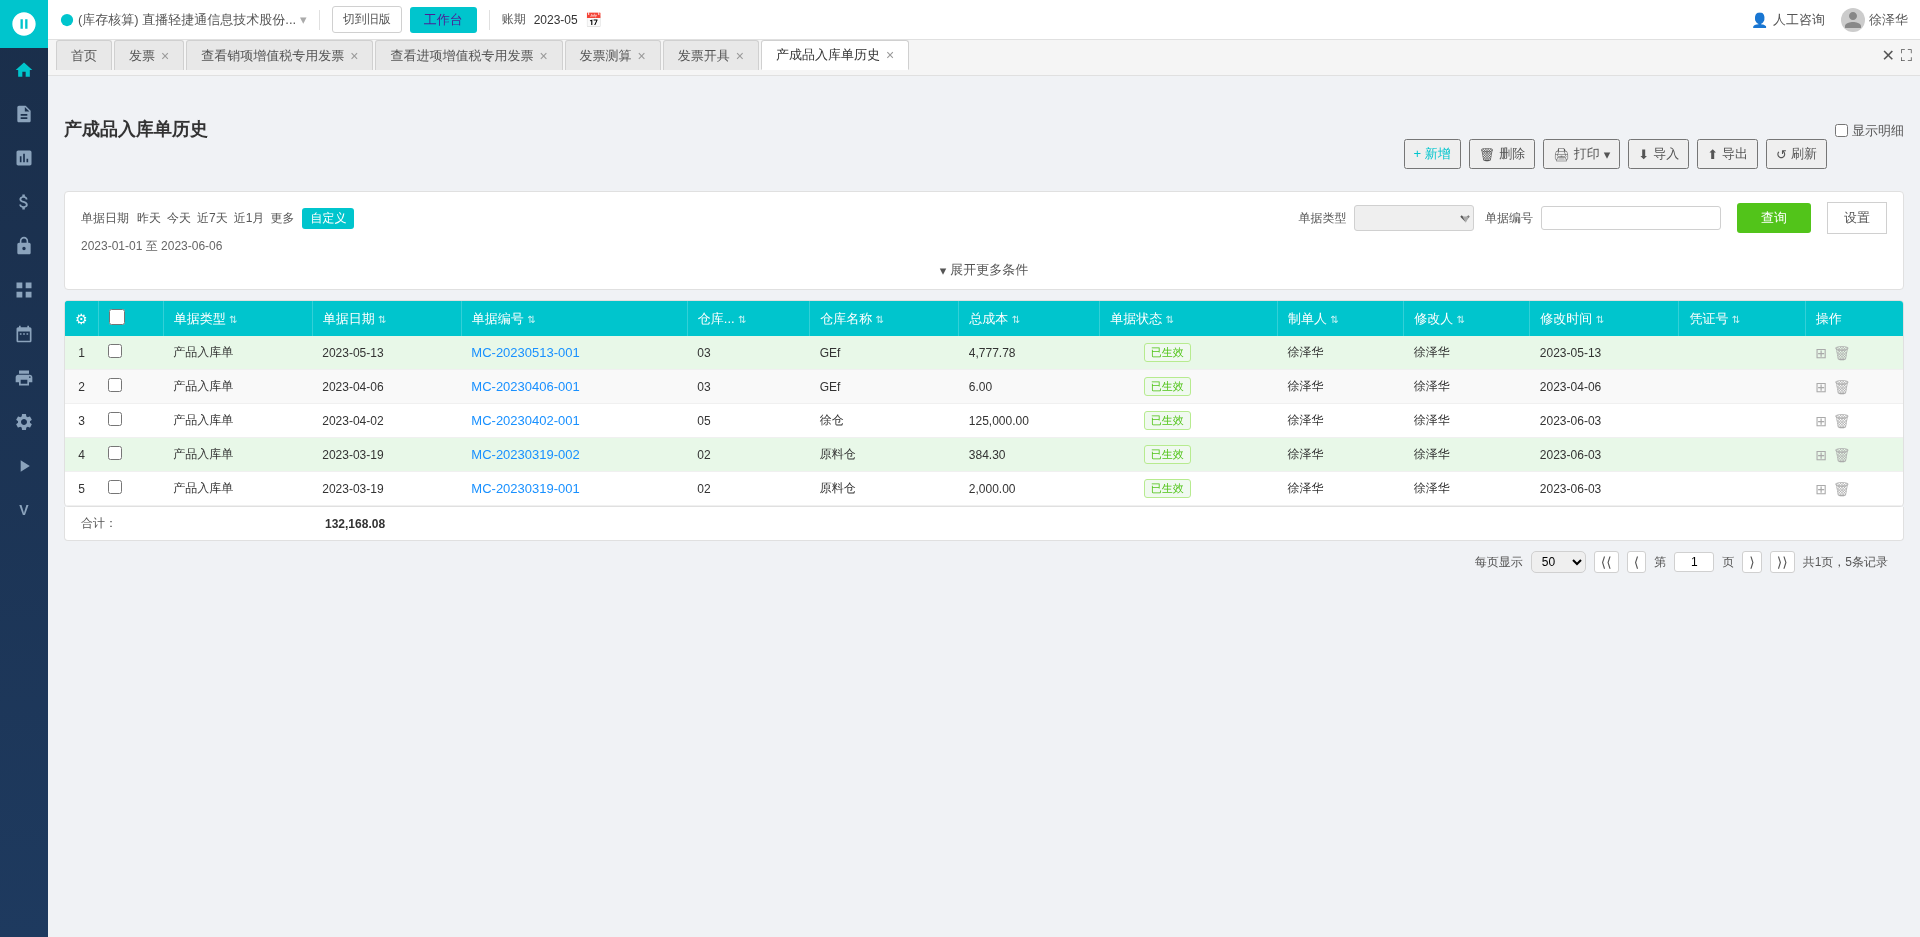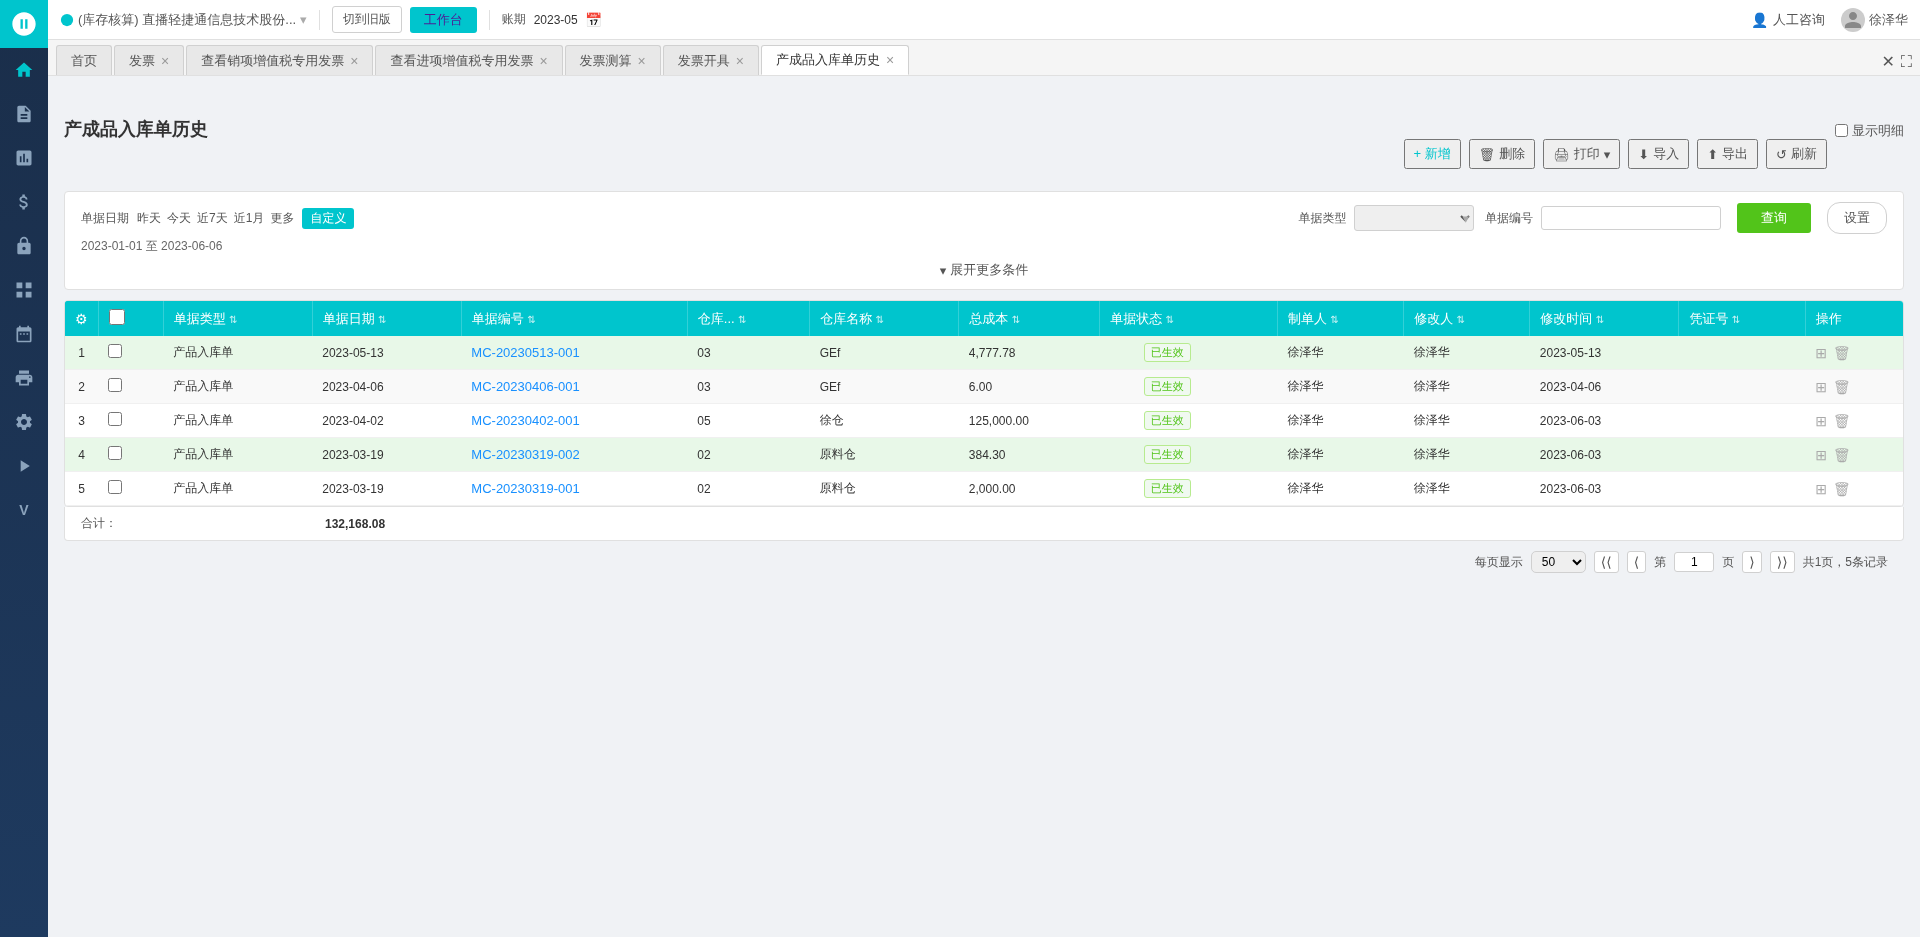--- a/index.html
+++ b/index.html
@@ -22,21 +22,21 @@
     .topbar-divider { width: 1px; height: 20px; background: #e0e0e0; margin: 0 4px; }
     .workbench-btn { background: #00c5cd; color: #4c1d95; border: none; padding: 4px 14px; border-radius: 3px; cursor: pointer; font-size: 13px; }
     .switch-btn { background: #fff; color: #555; border: 1px solid #d0d0d0; padding: 4px 10px; border-radius: 3px; cursor: pointer; font-size: 12px; }
     .period-label { color: #555; font-size: 12px; }
     .period-value { color: #333; font-size: 12px; }
     .topbar-right { margin-left: auto; display: flex; align-items: center; gap: 16px; }
     .topbar-service { color: #555; font-size: 12px; display: flex; align-items: center; gap: 4px; cursor: pointer; }
     .topbar-user { color: #555; font-size: 12px; display: flex; align-items: center; gap: 4px; cursor: pointer; }
 
     
-    .tabs { height: 36px; background: #f5f5f5; display: flex; align-items: flex-end; padding: 0 8px; border-bottom: 1px solid #e0e0e0; flex-shrink: 0; overflow-x: auto; }
+    .tabs { height: 36px; background: #f5f5f5; display: flex; padding: 0 8px; border-bottom: 1px solid #e0e0e0; flex-shrink: 0; overflow-x: auto; }
     .tab { height: 30px; padding: 0 14px; display: flex; align-items: center; gap: 6px; cursor: pointer; background: #e8e8e8; border: 1px solid #d0d0d0; border-bottom: none; margin-right: 2px; border-radius: 3px 3px 0 0; color: #555; font-size: 12px; white-space: nowrap; }
     .tab.active { background: #fff; color: #333; border-bottom: 1px solid #fff; z-index: 1; }
     .tab-close { color: #999; font-size: 14px; cursor: pointer; line-height: 1; }
     .tabs-actions { margin-left: auto; display: flex; align-items: center; gap: 6px; padding-bottom: 4px; }
     .tabs-action-btn { color: #555; cursor: pointer; font-size: 16px; }
 
     
     .content { flex: 1; overflow: auto; padding: 16px; background: #f0f2f5; }
     .page-title { font-size: 18px; font-weight: bold; color: #333; margin-bottom: 14px; }
 
@@ -51,21 +51,21 @@
     .filter-row { display: flex; align-items: center; gap: 16px; flex-wrap: wrap; }
     .filter-group { display: flex; align-items: center; gap: 8px; }
     .filter-label { color: #555; font-size: 12px; white-space: nowrap; }
     .filter-date-shortcuts { display: flex; gap: 6px; }
     .filter-shortcut { color: #555; cursor: pointer; font-size: 12px; }
     .filter-custom-btn { background: #00c5cd; color: #fff; border: none; padding: 2px 8px; border-radius: 3px; cursor: pointer; font-size: 12px; }
     .filter-date-range { color: #666; font-size: 12px; margin-top: 4px; }
     .filter-select { border: 1px solid #d0d0d0; border-radius: 3px; padding: 4px 8px; font-size: 12px; color: #555; min-width: 120px; outline: none; }
     .filter-input { border: 1px solid #d0d0d0; border-radius: 3px; padding: 4px 8px; font-size: 12px; color: #555; min-width: 180px; outline: none; }
     .query-btn { background: #52c41a; color: #fff; border: none; padding: 6px 24px; border-radius: 3px; cursor: pointer; font-size: 13px; }
-    .setting-btn { background: #fff; color: #555; border: 1px solid #d0d0d0; padding: 6px 16px; border-radius: 13px; cursor: pointer; font-size: 13px; }
+    .setting-btn { background: #fff; color: #555; border: 1px solid #d0d0d0; padding: 6px 16px; border-radius: 0; cursor: pointer; font-size: 13px; }
     .expand-btn { color: #555; cursor: pointer; font-size: 12px; display: flex; align-items: center; gap: 4px; }
     .expand-row { display: flex; justify-content: center; margin-top: 6px; }
 
     
     .table-container { background: #fff; border: 1px solid #e0e0e0; border-radius: 4px; overflow: hidden; }
     .data-table { width: 100%; border-collapse: collapse; }
     .data-table thead tr { background: #00c5cd; color: #fff; }
     .data-table thead th { padding: 8px 10px; font-size: 12px; font-weight: normal; text-align: left; border-right: 1px solid rgba(255,255,255,0.2); white-space: nowrap; cursor: pointer; }
     .data-table thead th:last-child { border-right: none; }
     .data-table thead th .sort-arrows { font-size: 10px; opacity: 0.8; }

